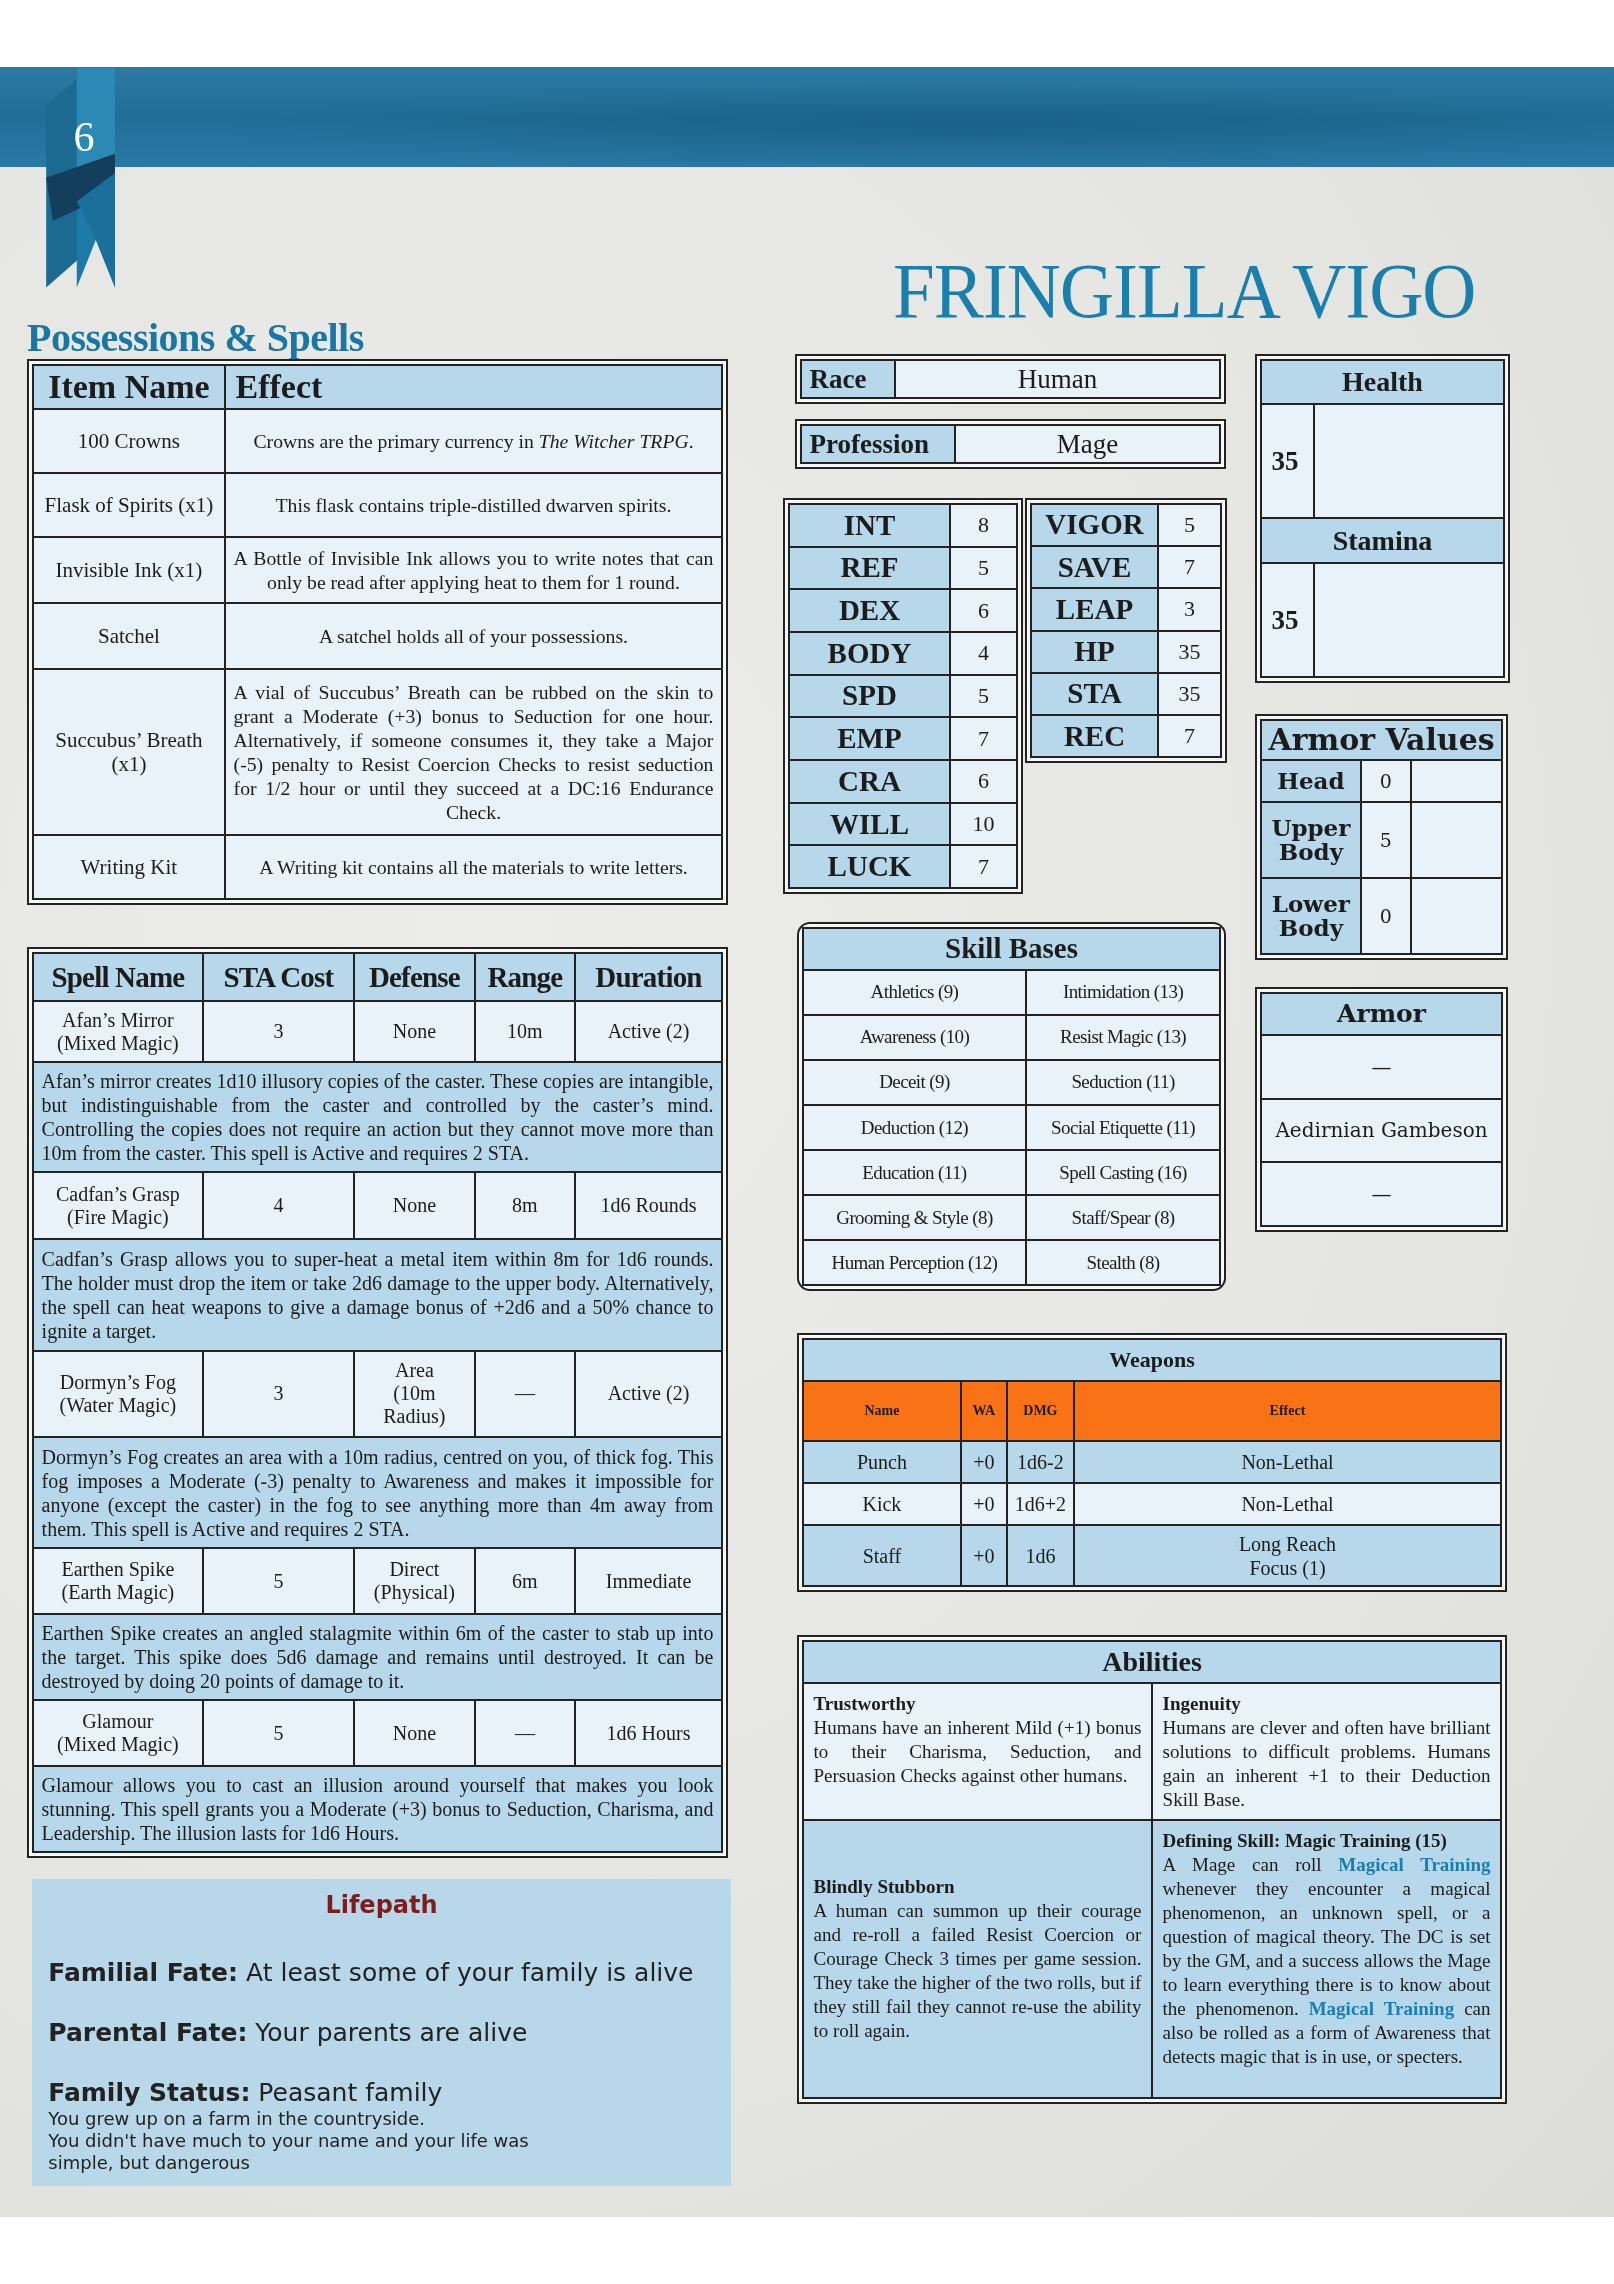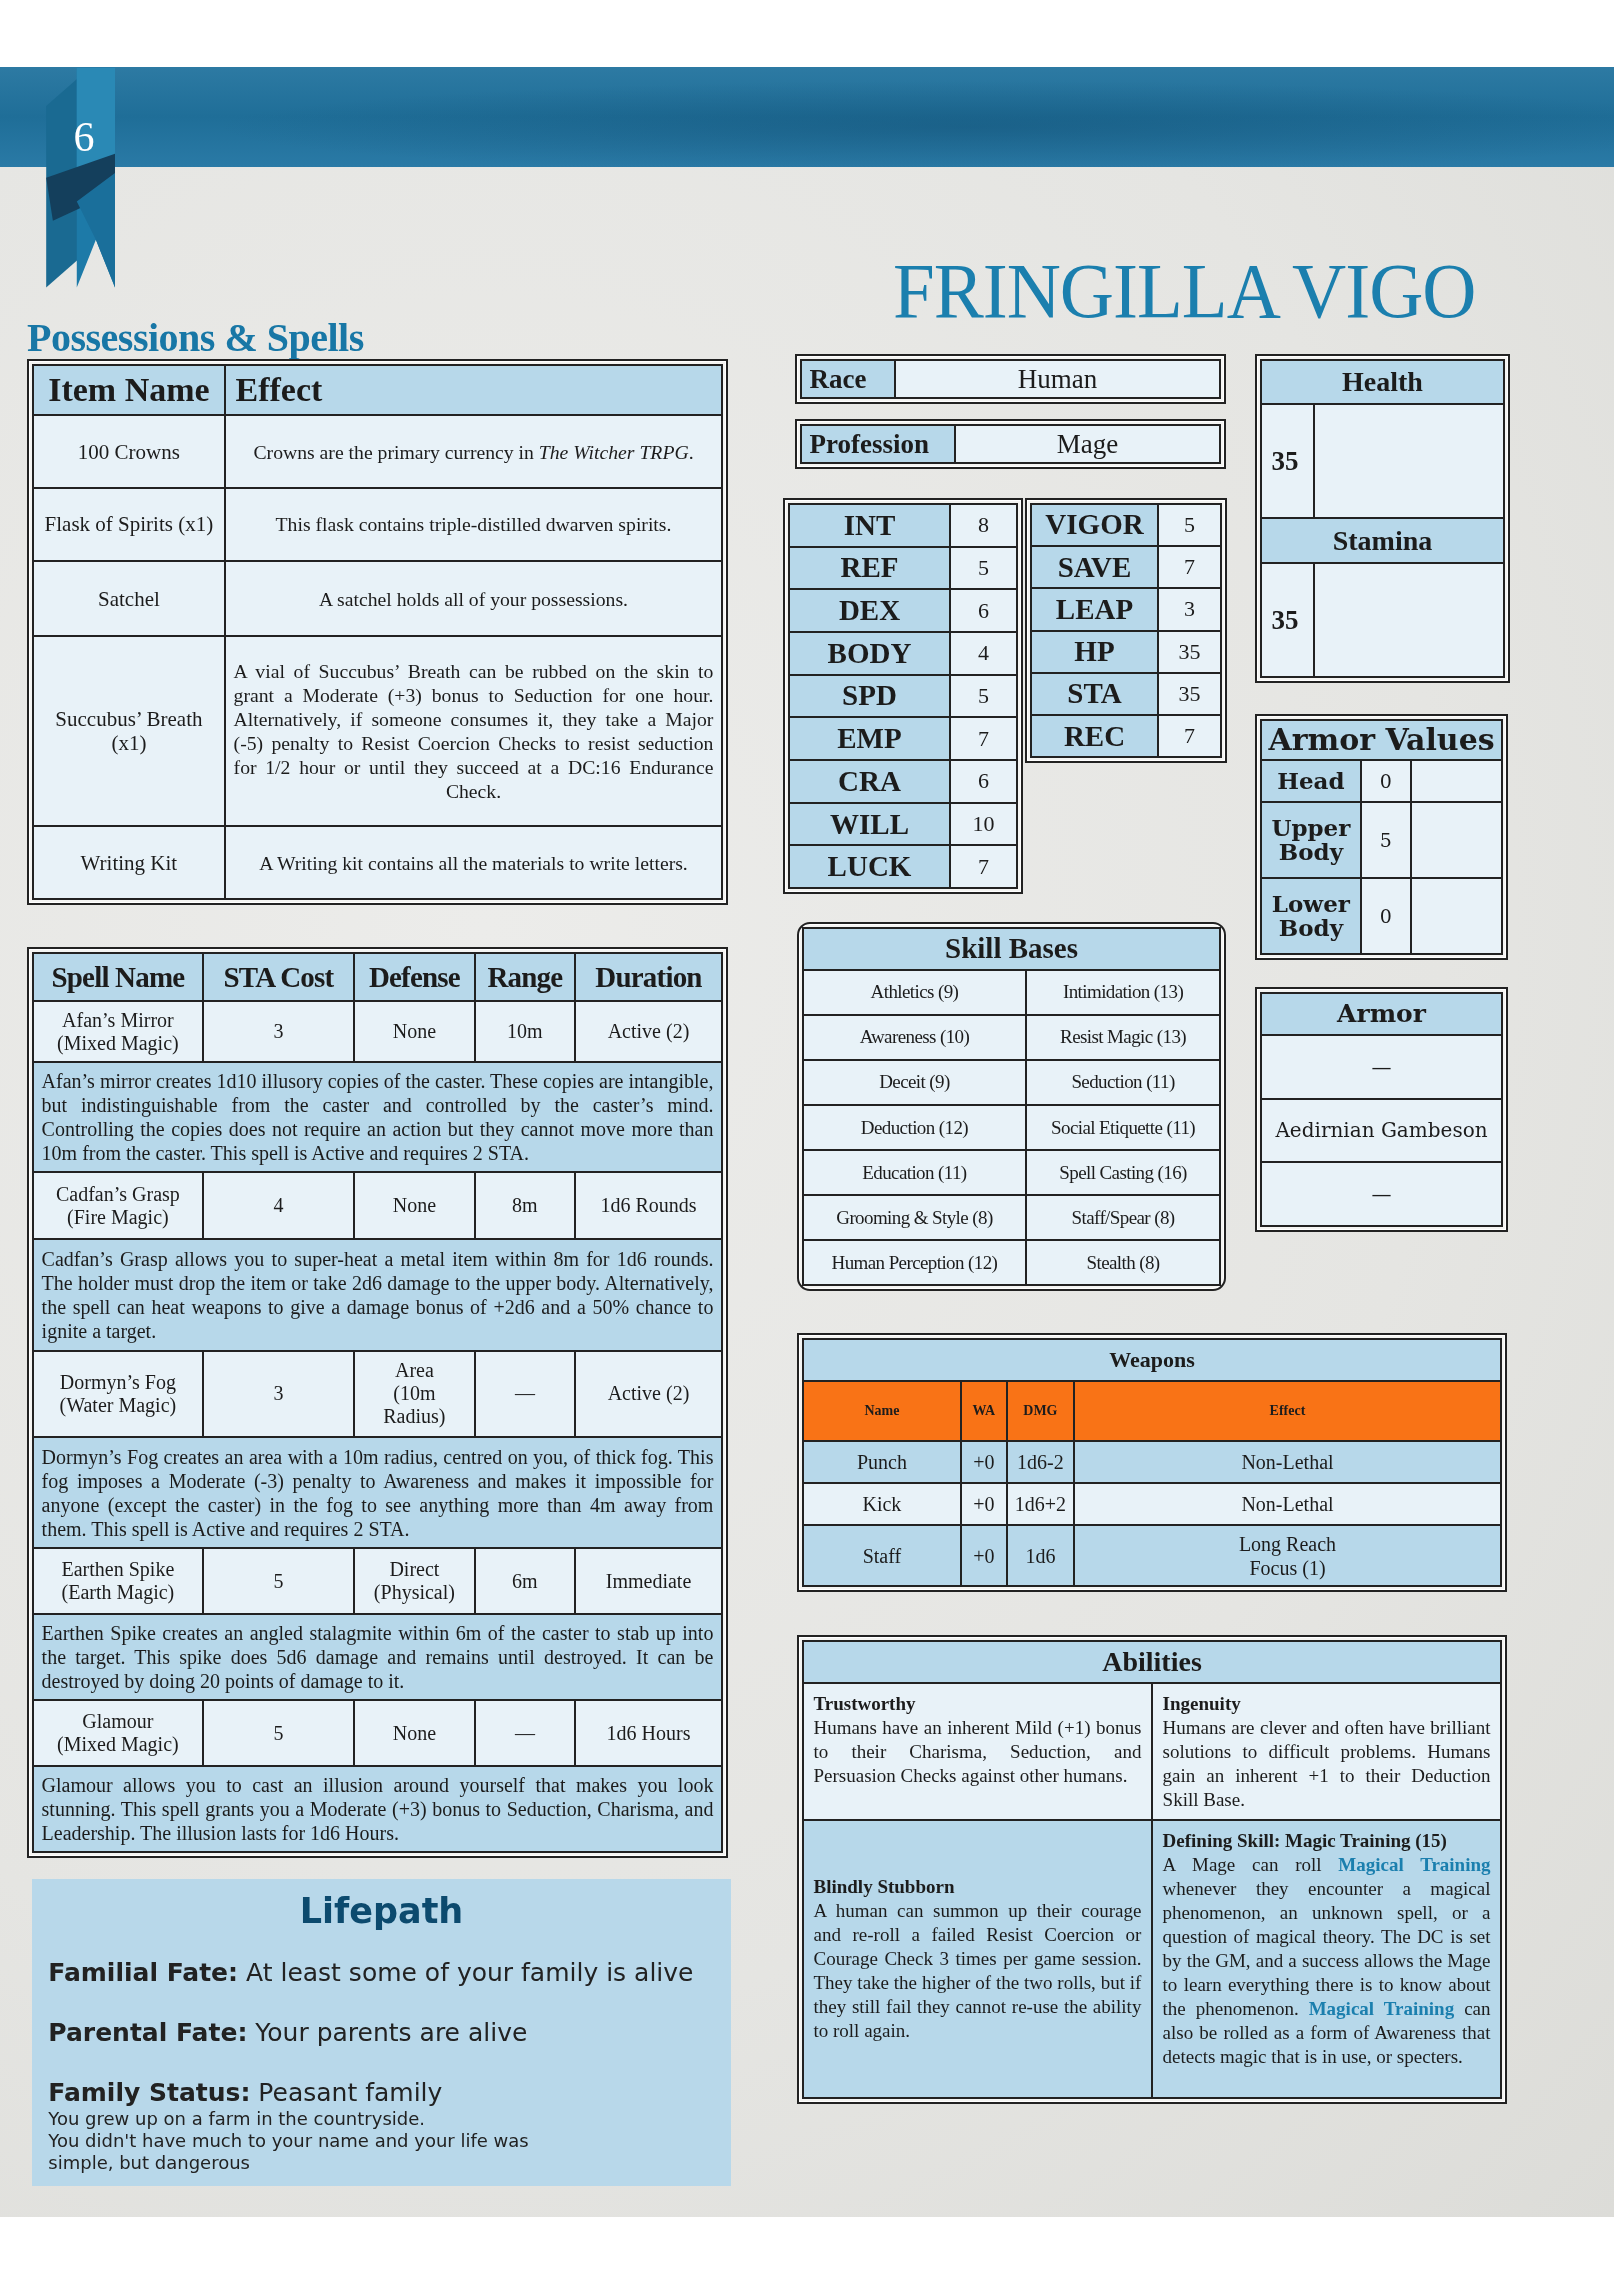--- a/index.html
+++ b/index.html
@@ -94,21 +94,21 @@
   .abil td.a.mid { vertical-align: middle; }
   .abil td.a.lt { background: #e8f2f8; }
   .abil td.a.md { background: #b7d8ea; }
   .abil .atitle { font-weight: bold; display: block; }
   .abil .hl { color: #1b7fae; font-weight: bold; }
 
   .lifepath {
     position: absolute; left: 32px; top: 1879px; width: 699px; height: 307px;
     background: #b8d8ea; font-family: "DejaVu Sans", sans-serif; color: #222;
   }
-  .lp-title { position: absolute; left: 0; width: 100%; top: 11.5px; text-align: center; font-size: 35px; font-weight: bold; color: #0c4a6e; }
+  .lp-title { position: absolute; left: 0; width: 100%; top: 11.5px; text-align: center; font-size: 24px; font-weight: bold; color: #7f1d1d; }
   .lp-line { position: absolute; left: 16.3px; font-size: 25px; }
   .lp-line b { font-weight: bold; }
   .lp-desc { position: absolute; left: 16.3px; top: 223px; font-size: 18px; line-height: 22px; color: #222; }
 </style>
 </head>
 <body>
 
 <div class="page"></div>
 <div class="banner"></div>
 
@@ -131,20 +131,24 @@
       <th class="hd" style="width:192px;">Item Name</th>
       <th class="hd" style="text-align:left; padding-left:9.6px;">Effect</th>
     </tr>
     <tr style="height:61px;">
       <td class="lt">100 Crowns</td>
       <td class="lt eff"><span>Crowns are the primary currency in </span><i>The Witcher TRPG</i><span>.</span></td>
     </tr>
     <tr style="height:61px;">
       <td class="lt">Flask of Spirits (x1)</td>
       <td class="lt eff">This flask contains triple-distilled dwarven spirits.</td>
+    </tr>
+    <tr style="height:63px;">
+      <td class="lt">Invisible Ink (x1)</td>
+      <td class="lt eff just">A Bottle of Invisible Ink allows you to write notes that can only be read after applying heat to them for 1 round.</td>
     </tr>
     <tr style="height:63px;">
       <td class="lt">Satchel</td>
       <td class="lt eff">A satchel holds all of your possessions.</td>
     </tr>
     <tr style="height:159px;">
       <td class="lt">Succubus’ Breath (x1)</td>
       <td class="lt eff just">A vial of Succubus’ Breath can be rubbed on the skin to grant a Moderate (+3) bonus to Seduction for one hour. Alternatively, if someone consumes it, they take a Major (-5) penalty to Resist Coercion Checks to resist seduction for 1/2 hour or until they succeed at a DC:16 Endurance Check.</td>
     </tr>
     <tr style="height:61px;">

